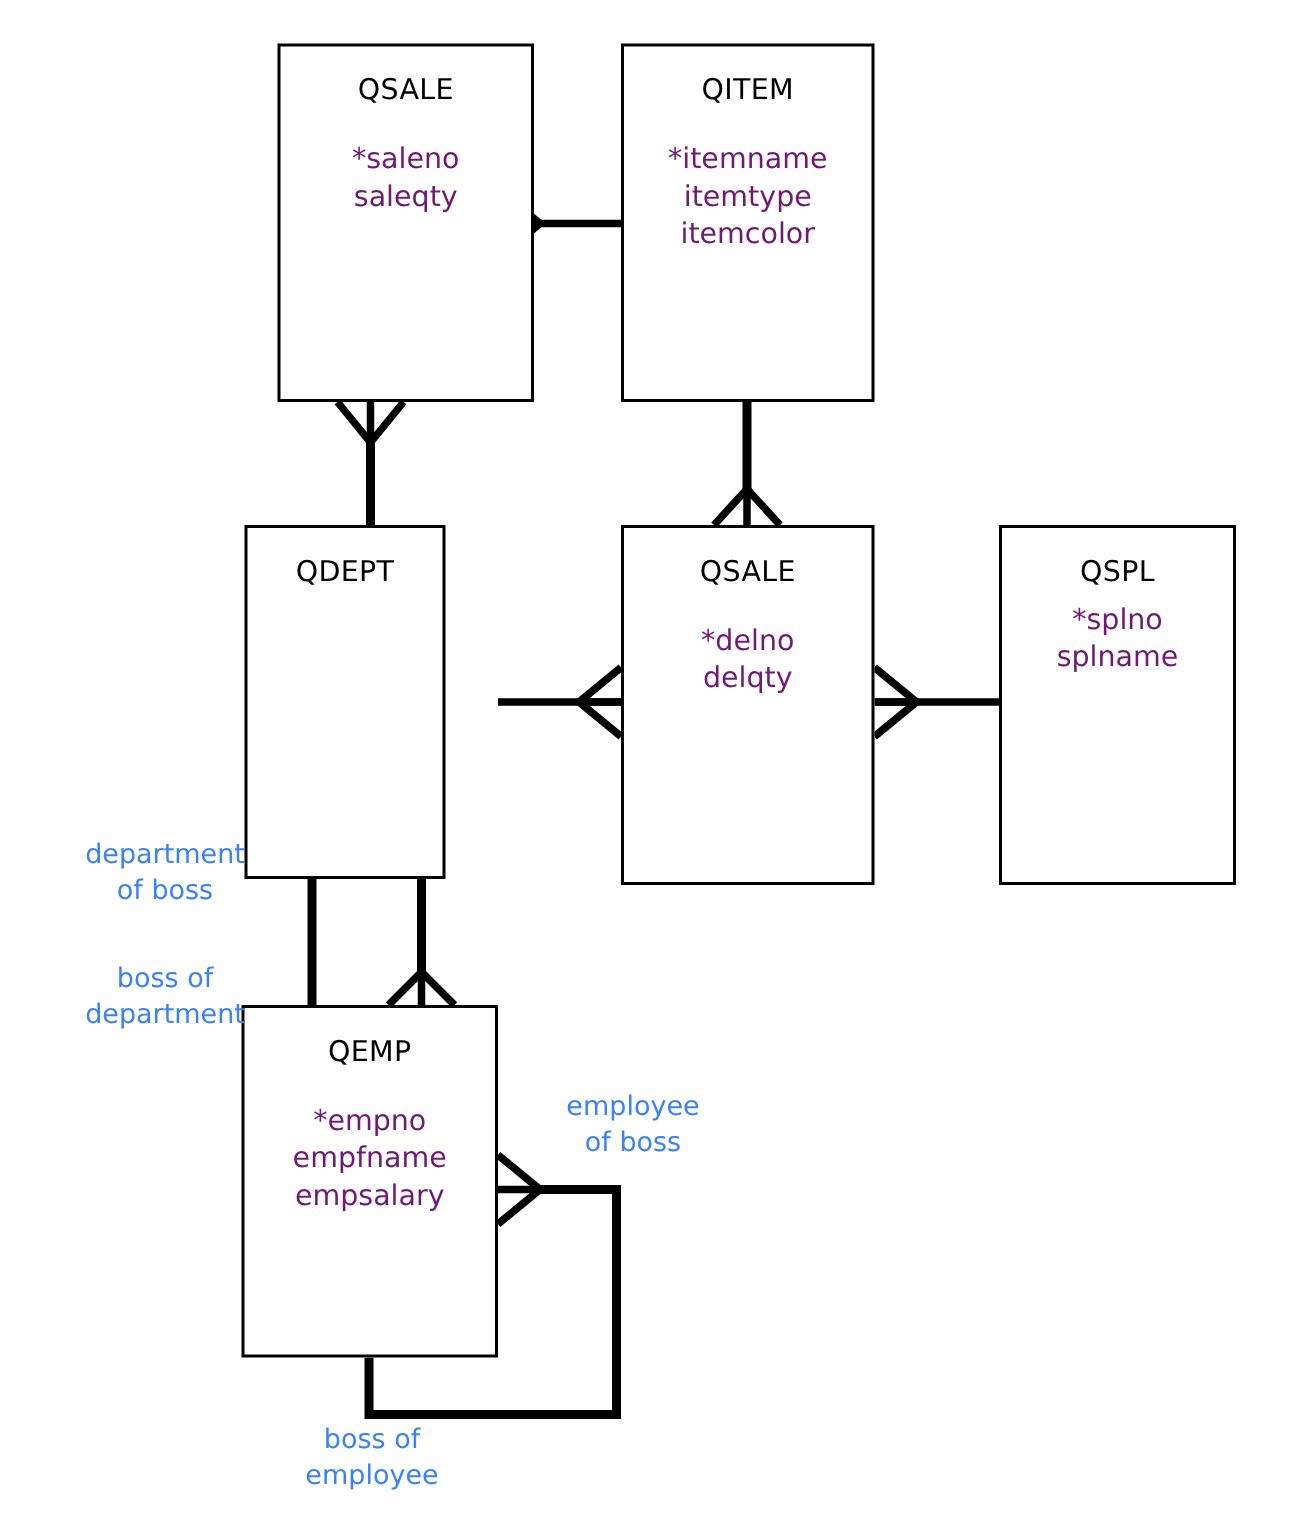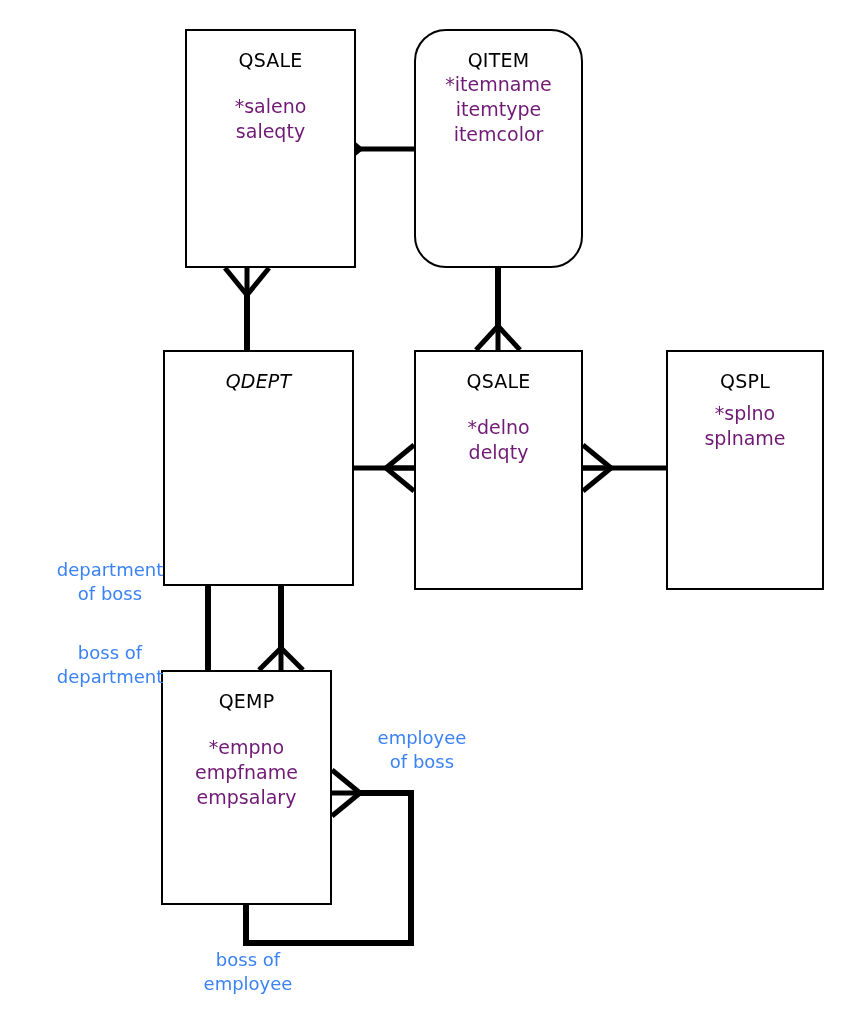--- a/index.html
+++ b/index.html
@@ -123,28 +123,28 @@
       <line x1="360" y1="793" x2="332" y2="793" stroke="#000" stroke-width="5"></line>
     </g>
   </svg>
 
   <div class="entity-box" style="left:161px; top:29px; width:171px; height:239px;margin-left:24px;">
     <div class="entity-title" style="margin-top:19px;">QSALE</div>
     <div class="entity-attrs" style="margin-top:22px;">*saleno
 saleqty</div>
   </div>
 
-  <div class="entity-box" style="left:414px; top:29px; width:169px; height:239px;border-radius:32px;">
+  <div class="entity-box" style="left:414px; top:29px; width:169px; height:239px;">
     <div class="entity-title" style="margin-top:19px;">QITEM</div>
-    <div class="entity-attrs" style="">*itemname
+    <div class="entity-attrs" style="margin-top:22px;">*itemname
 itemtype
 itemcolor</div>
   </div>
 
-  <div class="entity-box" style="left:163px; top:350px; width:191px; height:236px;font-style:italic;">
+  <div class="entity-box" style="left:163px; top:350px; width:134px; height:236px;">
     <div class="entity-title" style="margin-top:19px;">QDEPT</div>
   </div>
 
   <div class="entity-box" style="left:414px; top:350px; width:169px; height:240px;">
     <div class="entity-title" style="margin-top:19px;">QSALE</div>
     <div class="entity-attrs" style="margin-top:22px;">*delno
 delqty</div>
   </div>
 
   <div class="entity-box" style="left:666px; top:350px; width:158px; height:240px;">

